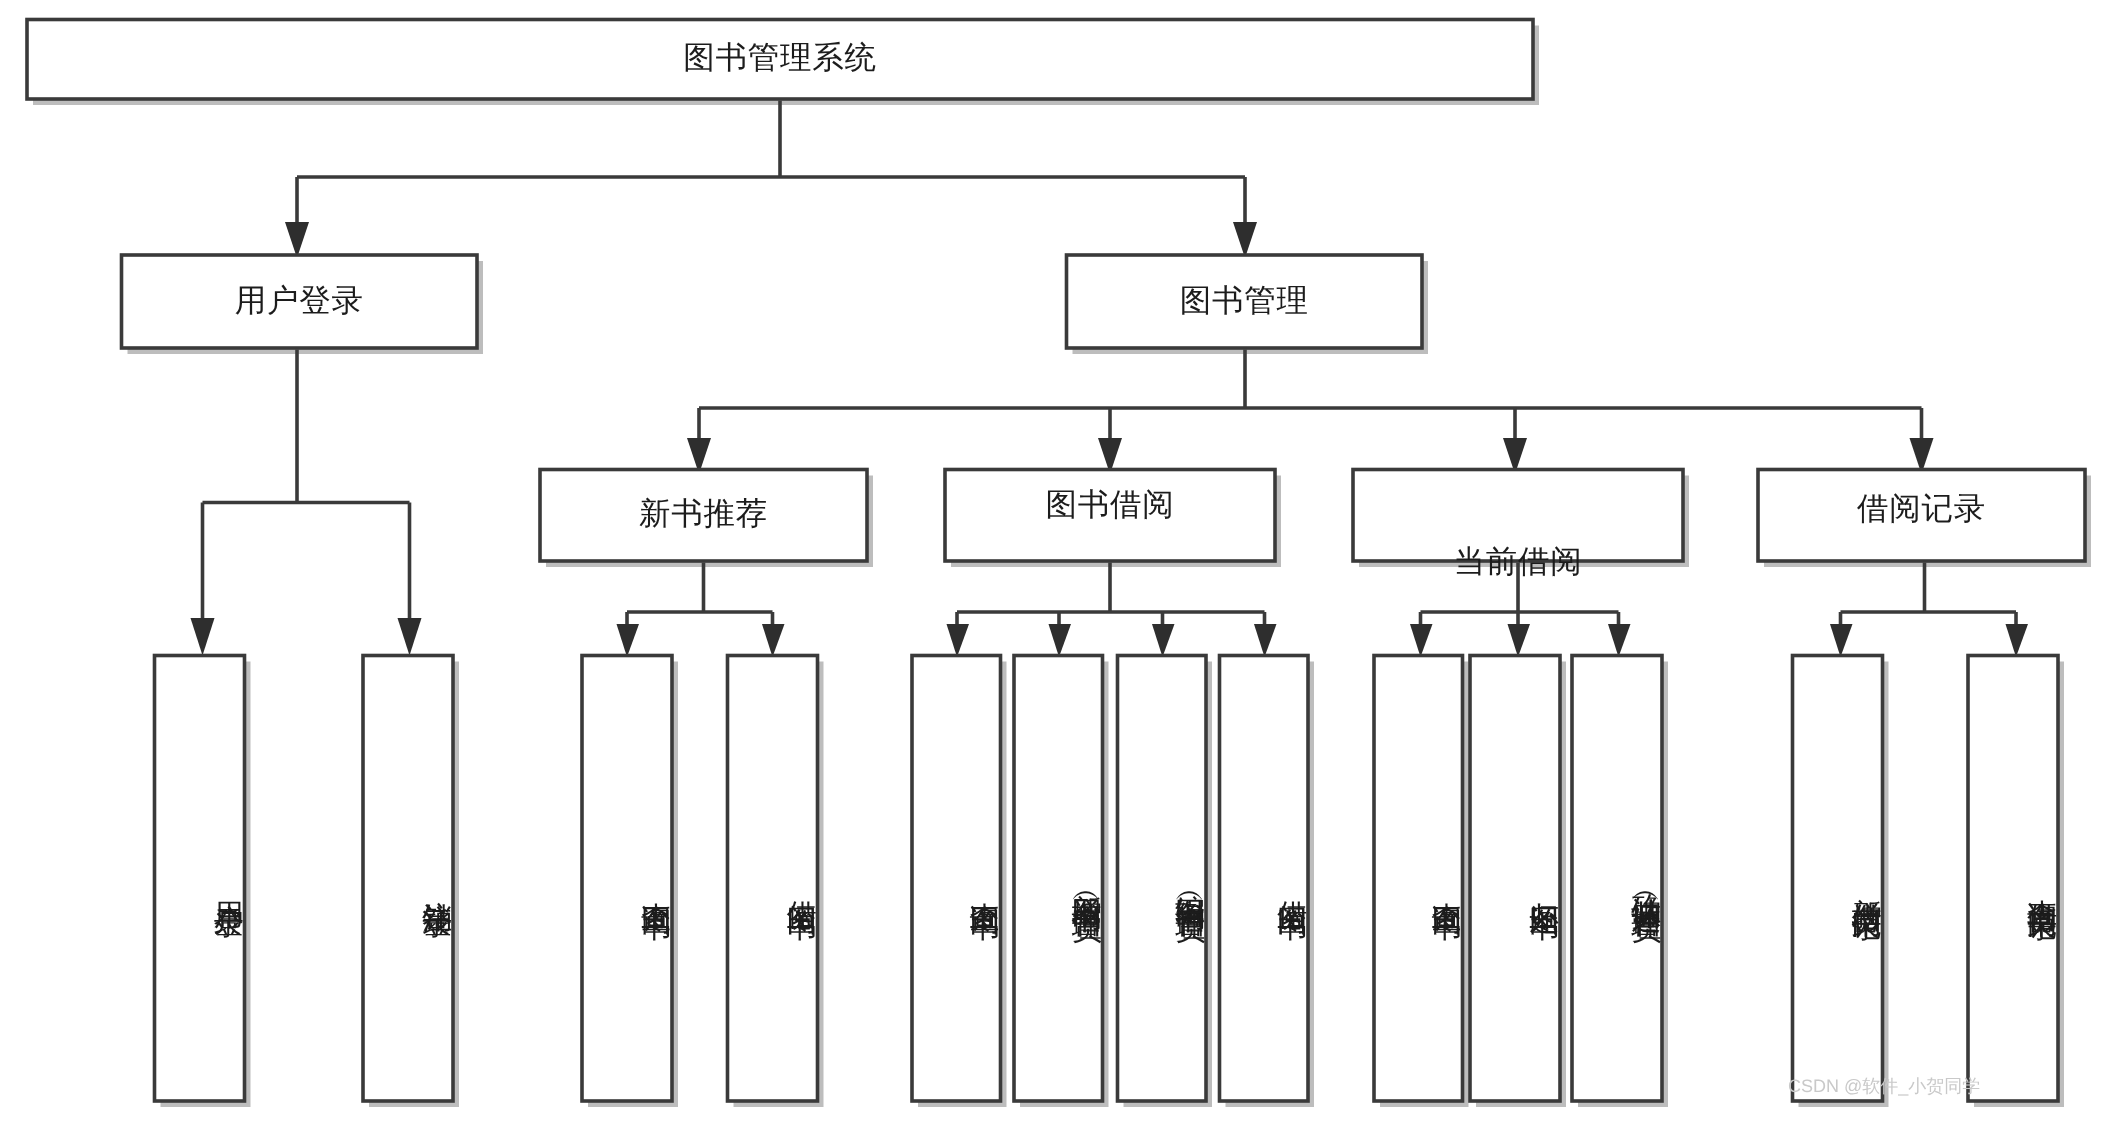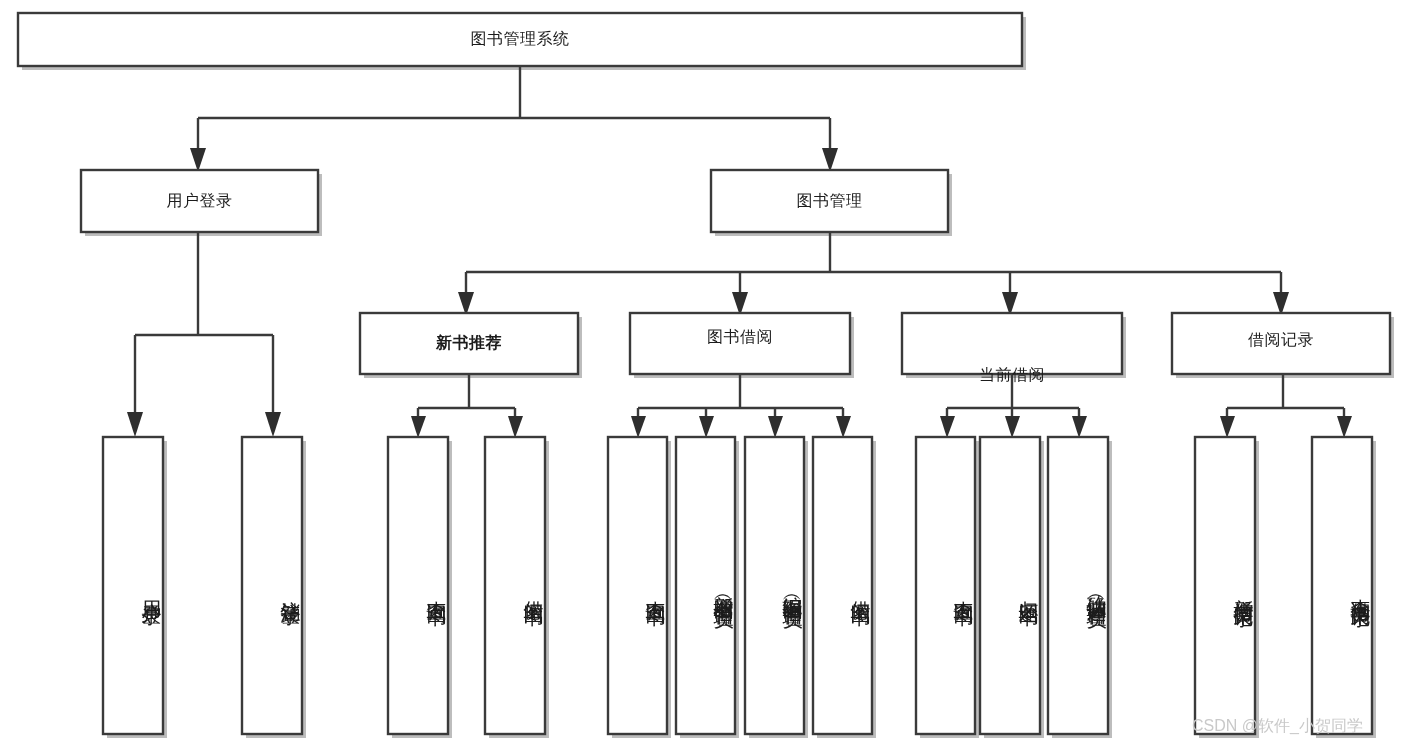--- a/index.html
+++ b/index.html
@@ -44,41 +44,41 @@
   .arrow-head {
     fill: #2e2e2e;
     stroke: none;
   }
   .node-label {
     position: absolute;
     display: flex;
     align-items: center;
     justify-content: center;
     color: #1c1c1c;
-    font-size: 16px;
+    font-size: 21px;
     line-height: 1.15;
     letter-spacing: 0.5px;
     white-space: nowrap;
     pointer-events: none;
   }
   .node-label.vertical {
     writing-mode: vertical-rl;
     text-orientation: upright;
     align-items: flex-start;
     justify-content: center;
     padding-top: 6px;
     box-sizing: border-box;
     letter-spacing: 2px;
     font-size: 20px;
   }
   .watermark {
     position: absolute;
     left: 1192px;
     top: 716px;
-    font-size: 16px;
+    font-size: 12px;
     color: #c9c9c9;
     white-space: nowrap;
     pointer-events: none;
   }
 </style>
 </head>
 <body>
 
 <div id="diagram-root">
 
@@ -205,21 +205,21 @@
       <rect class="node-box" x="1195" y="437" width="60" height="297"></rect>
       <rect class="node-box" x="1312" y="437" width="60" height="297"></rect>
     </g>
   </svg>
 
   <div class="node-label" style="left:18px; top:13px; width:1004px; height:53px;">图书管理系统</div>
 
   <div class="node-label" style="left:81px; top:170px; width:237px; height:62px;">用户登录</div>
   <div class="node-label" style="left:711px; top:170px; width:237px; height:62px;text-align:center;">图书管理</div>
 
-  <div class="node-label" style="left:360px; top:313px; width:218px; height:61px;font-weight:bold;">新书推荐</div>
+  <div class="node-label" style="left:360px; top:313px; width:218px; height:61px;">新书推荐</div>
   <div class="node-label" style="left:630px; top:313px; width:220px; height:48px;">图书借阅</div>
   <div class="node-label" style="left:902px; top:313px; width:220px; height:61px;margin-top:32px;">当前借阅</div>
   <div class="node-label" style="left:1172px; top:313px; width:218px; height:55px;">借阅记录</div>
 
   <div class="node-label vertical" style="left:103px; top:437px; width:60px; height:297px;">用户登录</div>
   <div class="node-label vertical" style="left:242px; top:437px; width:60px; height:297px;">注销登录</div>
 
   <div class="node-label vertical" style="left:388px; top:437px; width:60px; height:297px;">查询图书</div>
   <div class="node-label vertical" style="left:485px; top:437px; width:60px; height:297px;">借阅图书</div>
 

